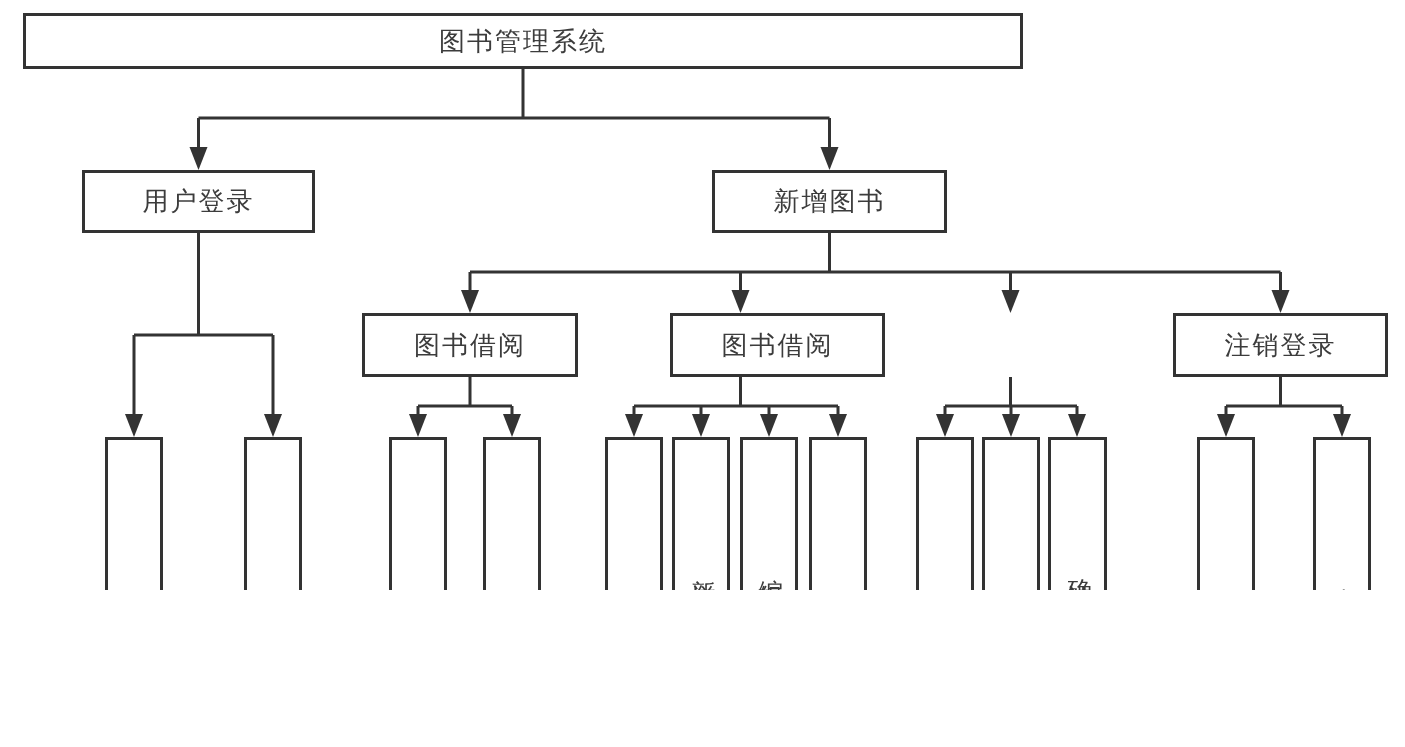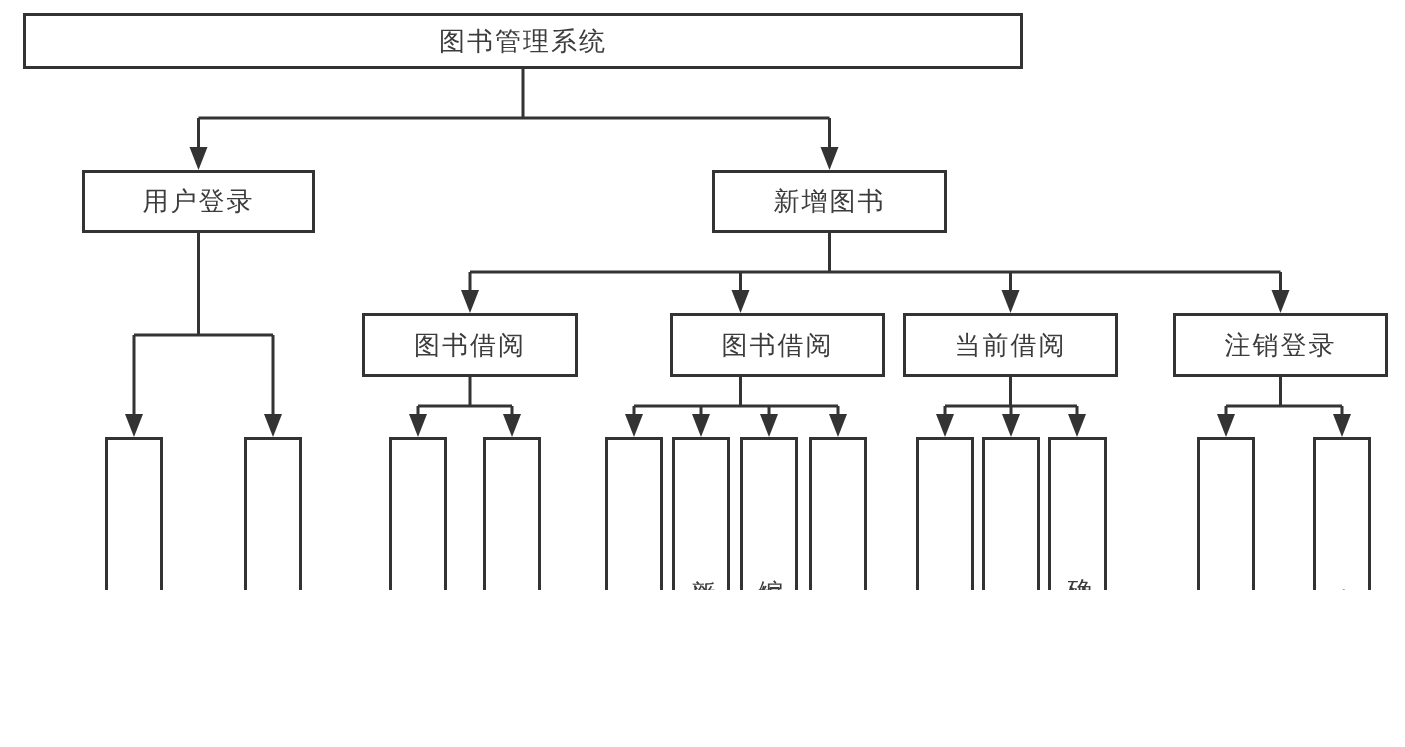--- a/index.html
+++ b/index.html
@@ -67,21 +67,20 @@
     <polygon points="1333,414 1351,414 1342,437"></polygon>
   </svg>
 
   <div class="node h" style="left:23px;top:13px;width:1000px;height:56px">图书管理系统</div>
 
   <div class="node h" style="left:82px;top:170px;width:233px;height:63px">用户登录</div>
   <div class="node h" style="left:712px;top:170px;width:235px;height:63px">新增图书</div>
 
   <div class="node h" style="left:362px;top:313px;width:216px;height:64px">图书借阅</div>
   <div class="node h" style="left:670px;top:313px;width:215px;height:64px">图书借阅</div>
-  <div class="node h" style="left:903px;top:313px;width:215px;height:64px">当前借阅</div>
   <div class="node h" style="left:1173px;top:313px;width:215px;height:64px">注销登录</div>
 
   <div class="node v" style="left:105px;top:437px;width:58px;height:298px">用户登录</div>
   <div class="node v" style="left:244px;top:437px;width:58px;height:298px">注销登录</div>
 
   <div class="node v" style="left:389px;top:437px;width:58px;height:298px">查询图书</div>
   <div class="node v" style="left:483px;top:437px;width:58px;height:298px">借阅图书</div>
 
   <div class="node v" style="left:605px;top:437px;width:58px;height:298px">查询图书</div>
   <div class="node v" style="left:672px;top:437px;width:58px;height:298px">新增图书（管理员）</div>

